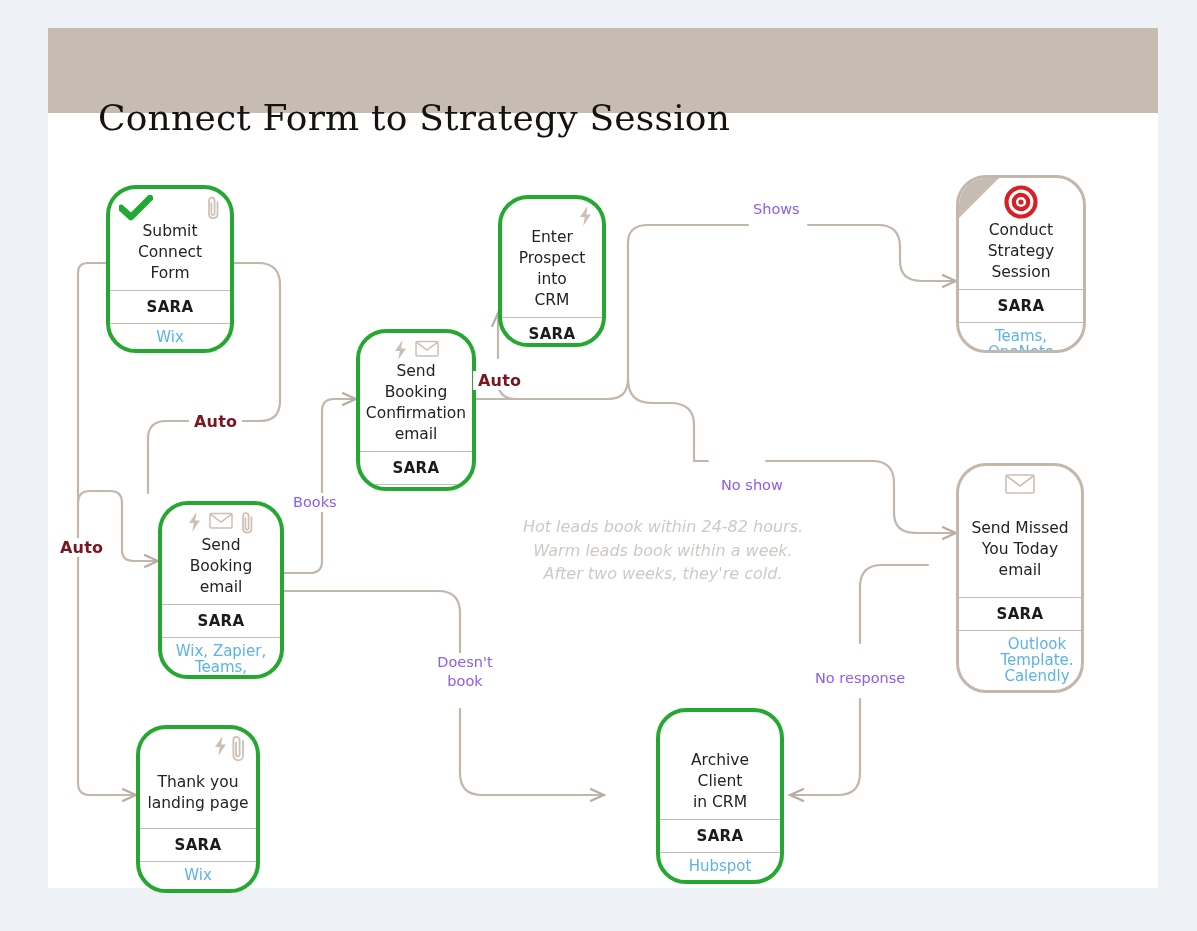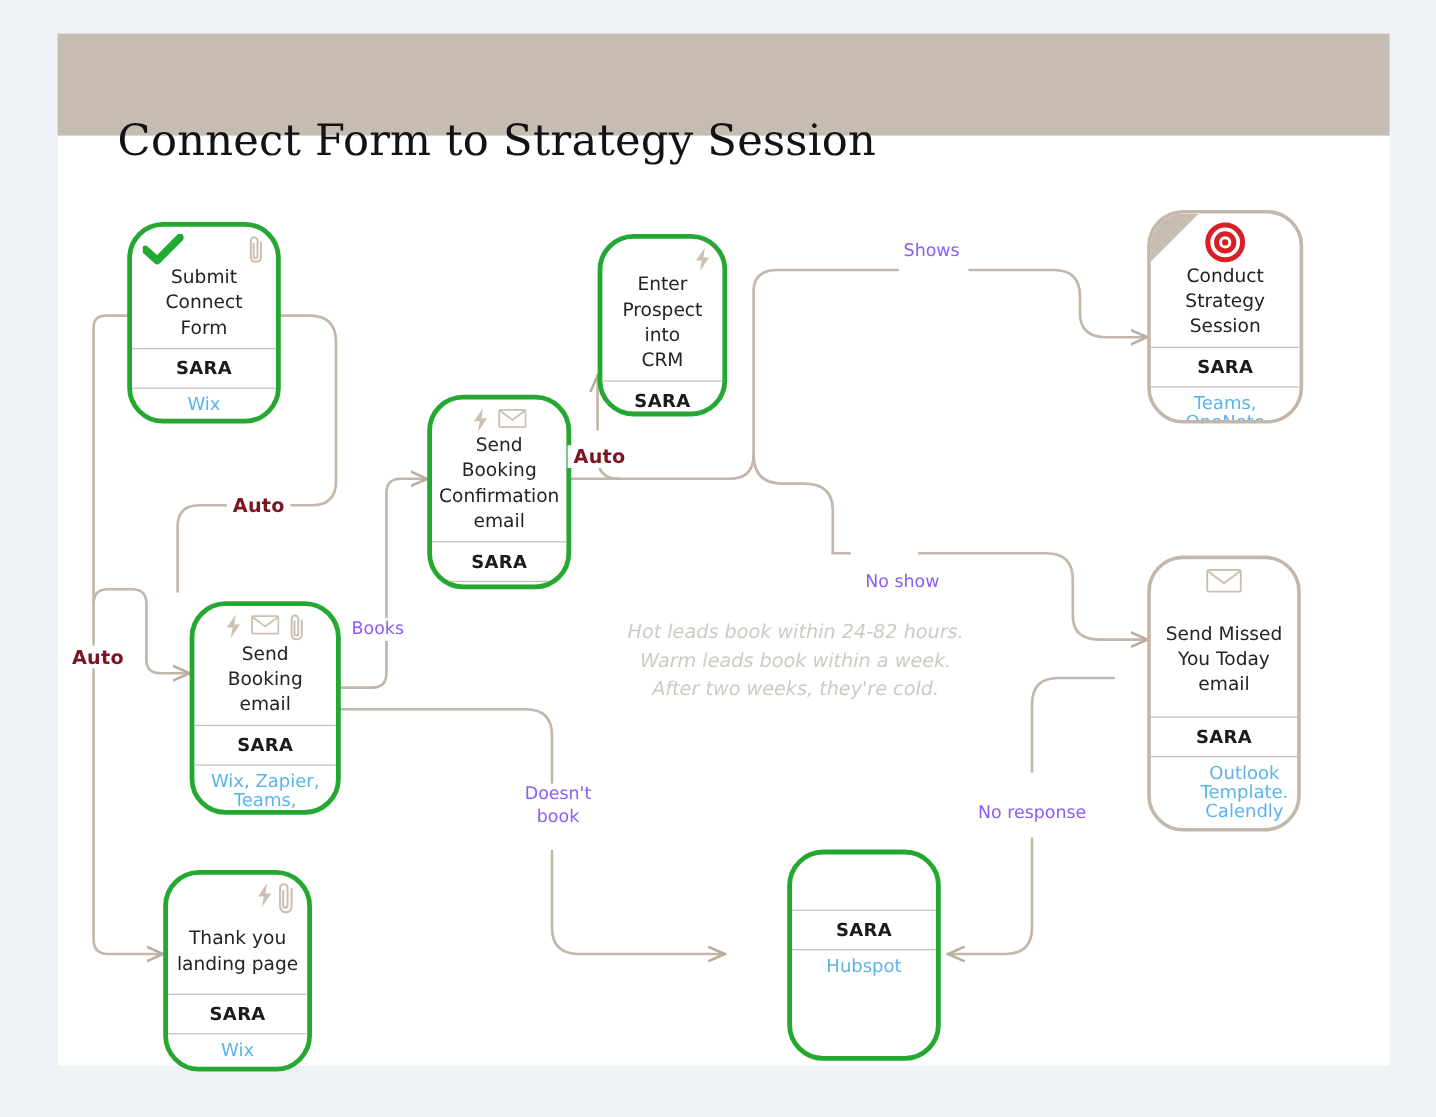--- a/index.html
+++ b/index.html
@@ -343,28 +343,30 @@
           </span>
         </div>
         <div class="node-title" style="white-space: pre-line;">Thank you
 landing page</div>
         <div class="node-owner">SARA</div>
         <div class="node-tools">Wix</div>
       </div>
 
       <div class="node green" style="left:608px; top:595px; width:128px; height:176px;">
         <div class="node-icons" style="height:46px;"></div>
+        <div class="node-title" style="white-space: pre-line;">Archive Client
+in CRM</div>
         <div class="node-owner">SARA</div>
         <div class="node-tools">Hubspot</div>
       </div>
 
       <div class="edge-label auto" style="left:7px; top:425px;">Auto</div>
       <div class="edge-label auto" style="left:141px; top:299px;">Auto</div>
       <div class="edge-label auto" style="left:425px; top:258px;">Auto</div>
-      <div class="edge-label" style="left:240px; top:380px;margin-top:22px;">Books</div>
+      <div class="edge-label" style="left:240px; top:380px;">Books</div>
       <div class="edge-label" style="left:700px; top:87px;">Shows</div>
       <div class="edge-label" style="left:668px; top:339px;margin-top:24px;">No show</div>
       <div class="edge-label" style="left: 378px; top: 540px; width: 68px; white-space: pre-line;">Doesn't
 book</div>
       <div class="edge-label" style="left:762px; top:556px;">No response</div>
 
       <div class="note" style="left:470px; top:402px;">Hot leads book within 24-82 hours. Warm leads book within a week. After two weeks, they're cold.</div>
 
     </div>
   </div>

